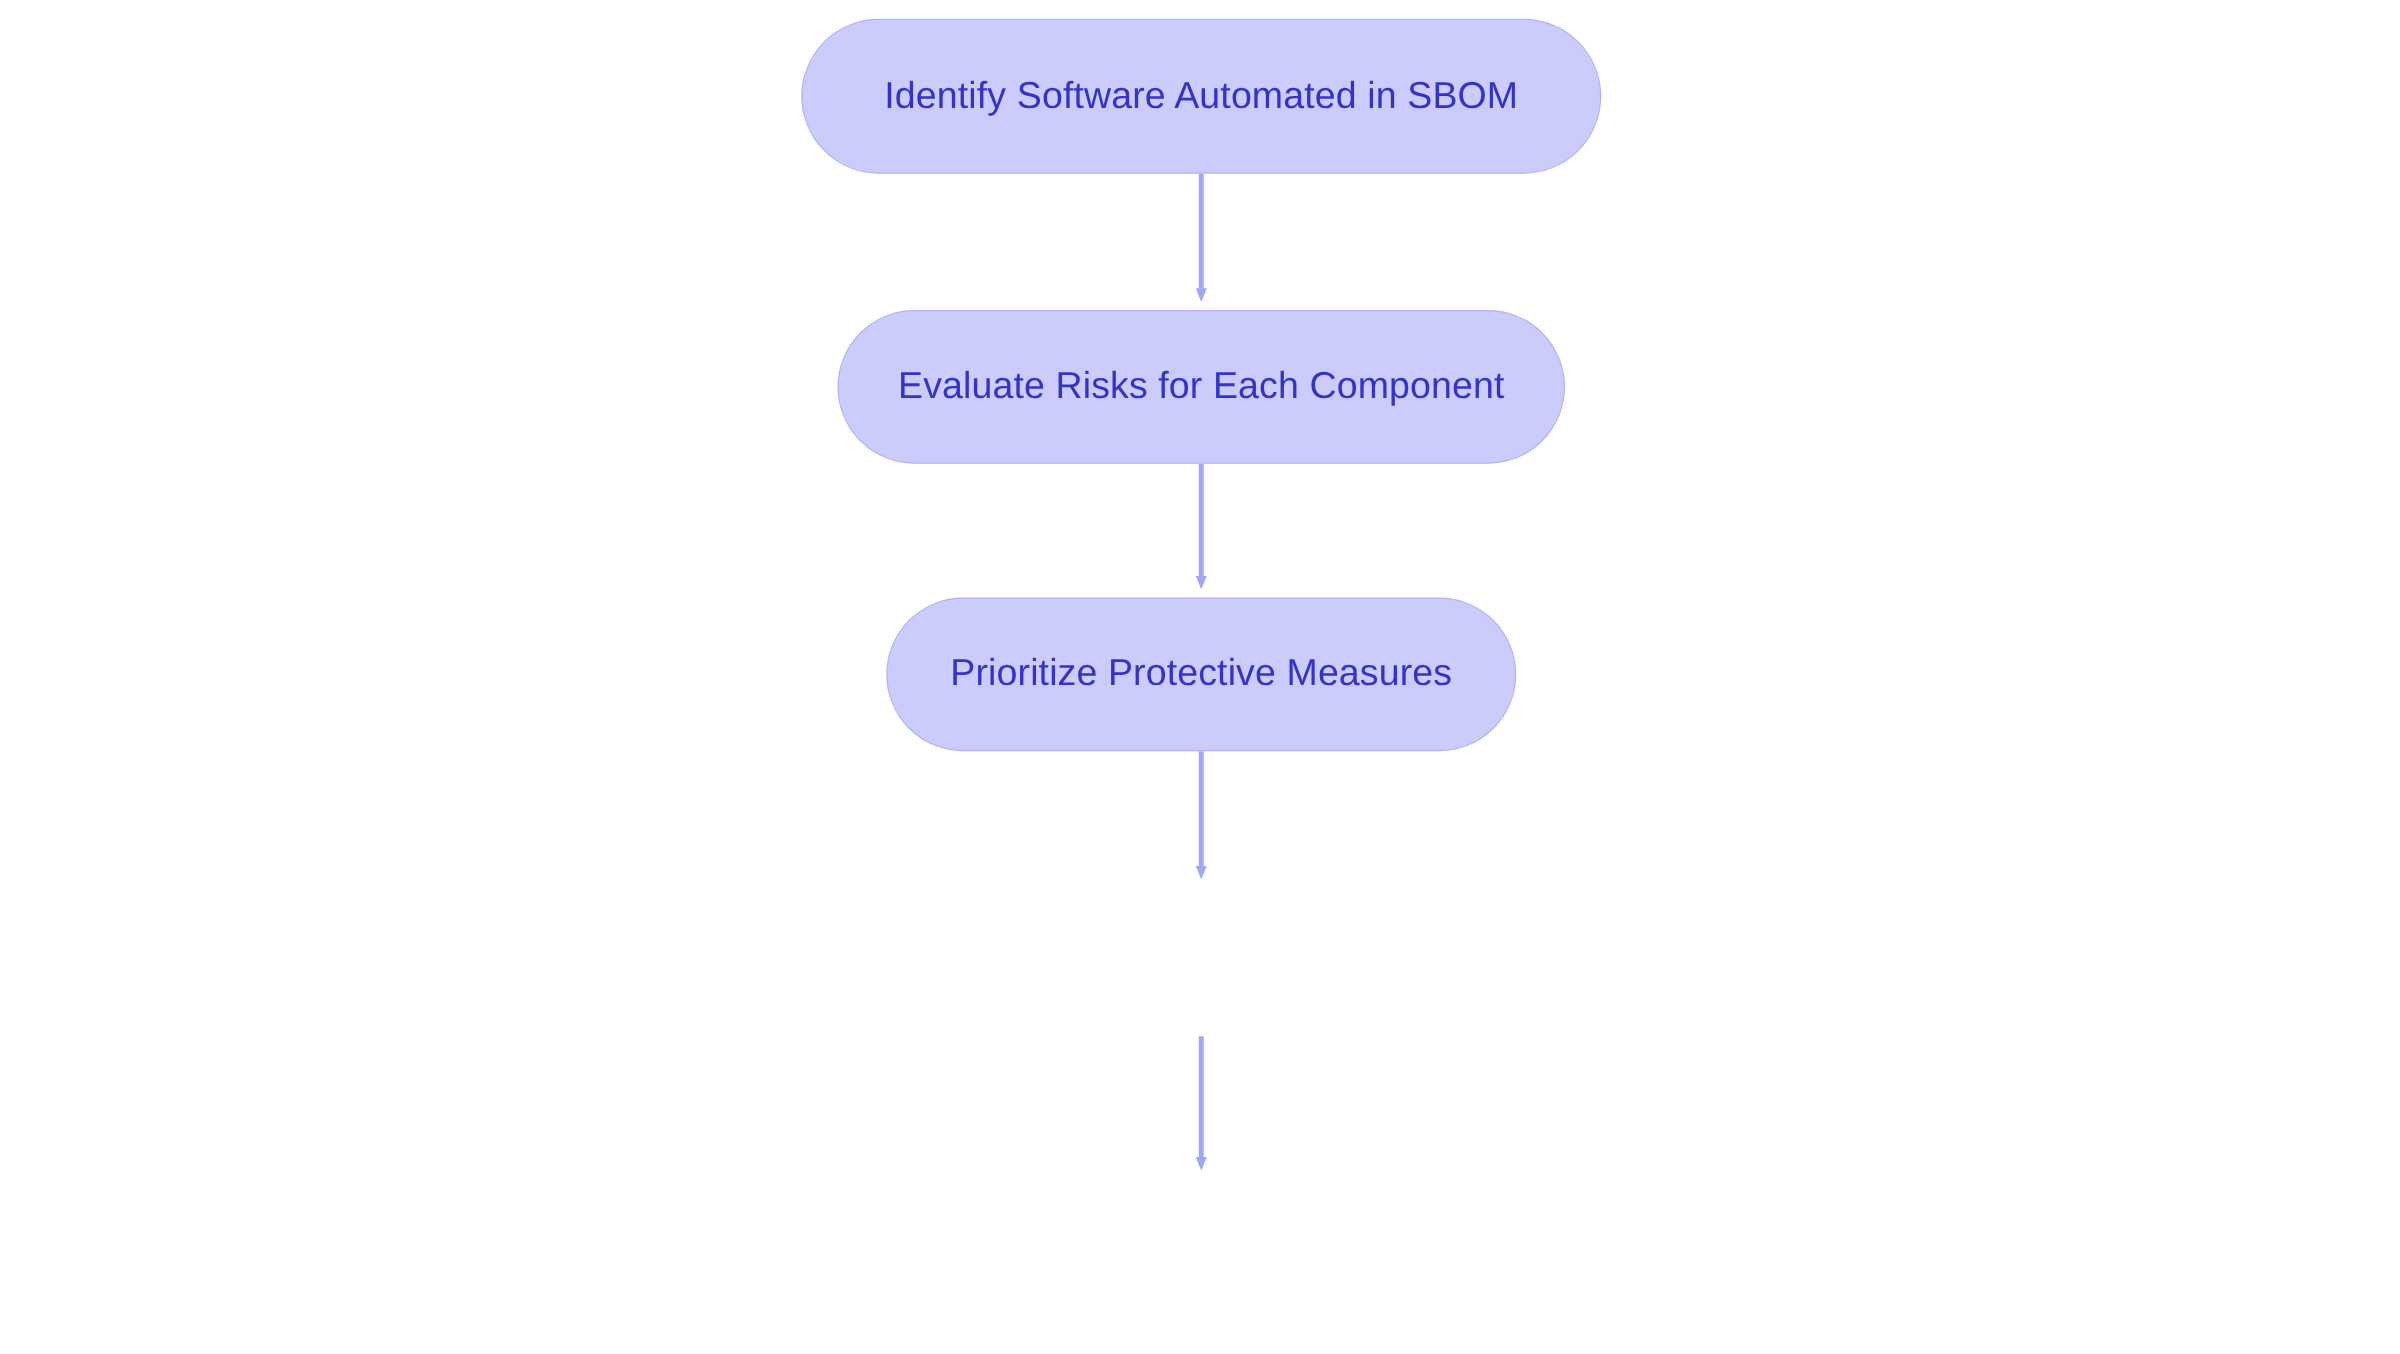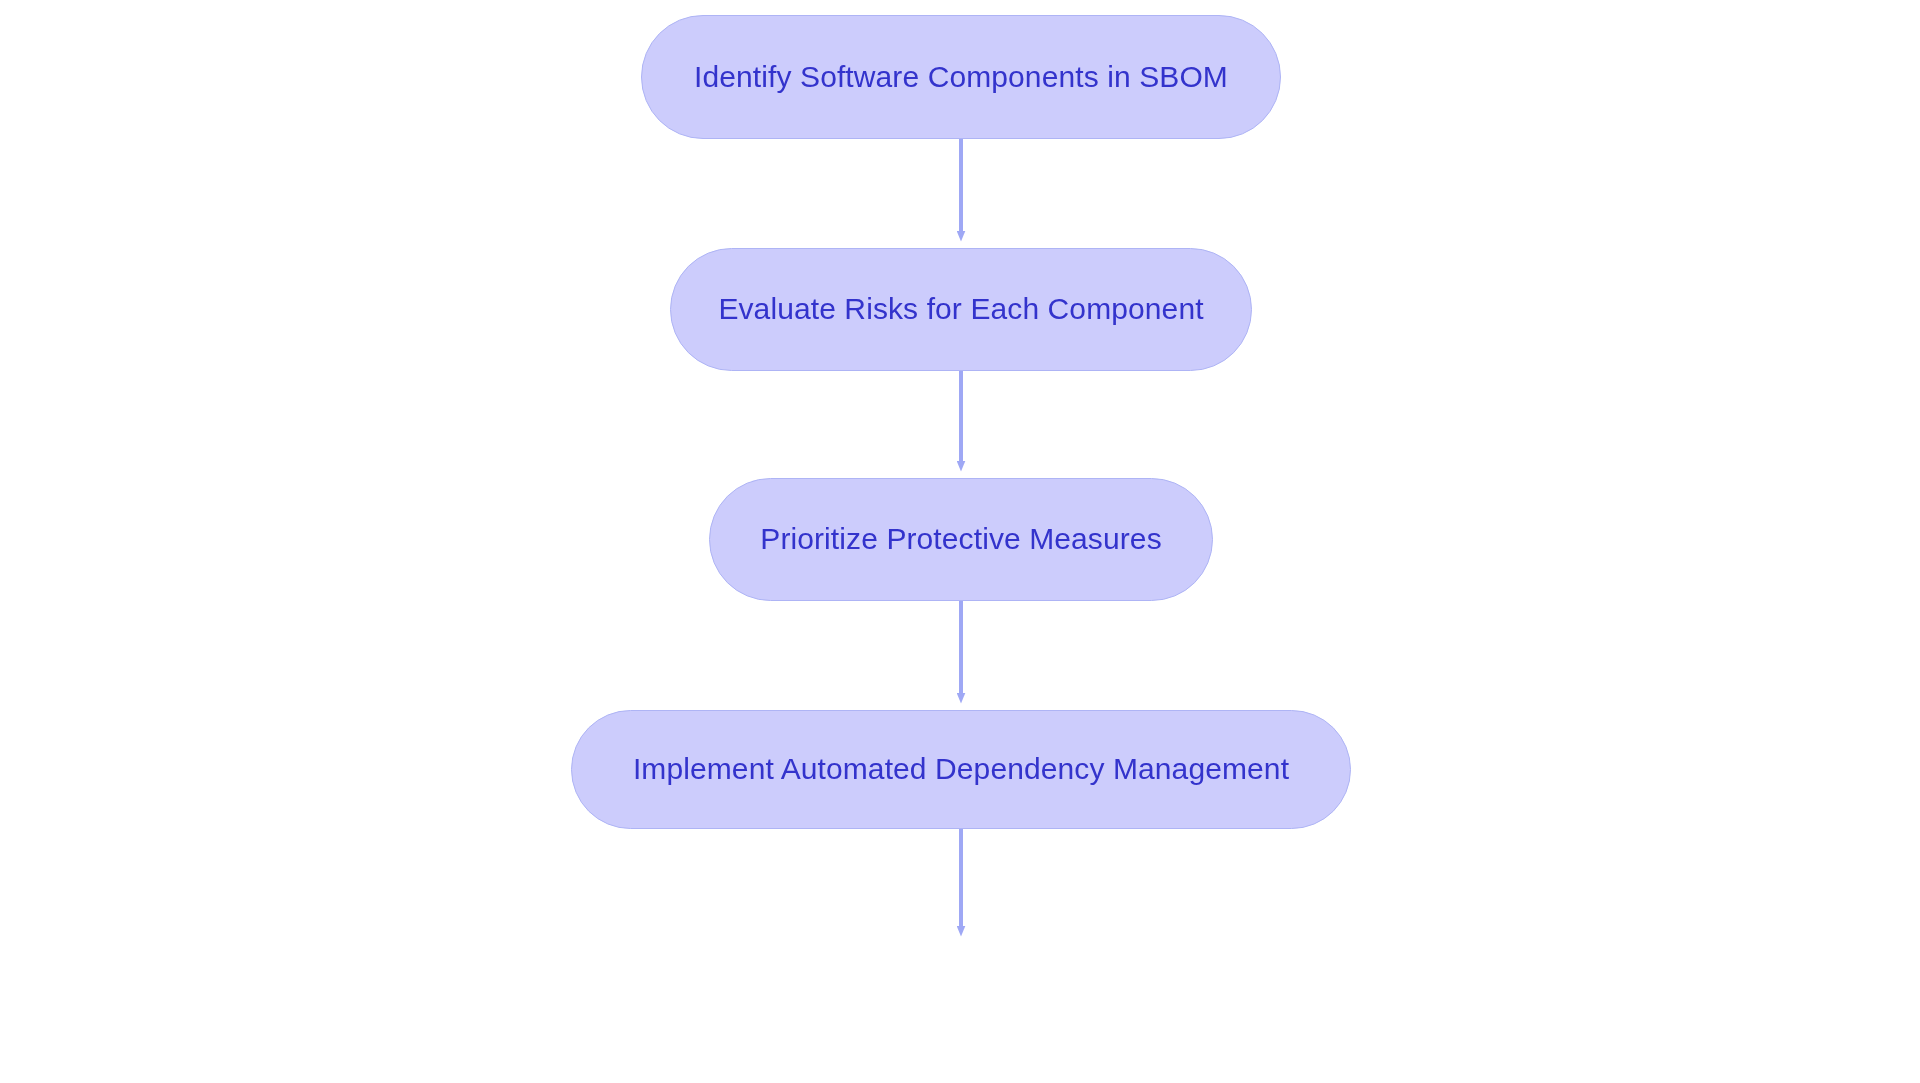--- a/index.html
+++ b/index.html
@@ -82,29 +82,26 @@
     </g>
     <g>
       <line x1="961" y1="601" x2="961" y2="693" stroke="#9fa8f5" stroke-width="4" marker-end="url(#arrowhead)"></line>
     </g>
     <g>
       <line x1="961" y1="829" x2="961" y2="926" stroke="#9fa8f5" stroke-width="4" marker-end="url(#arrowhead)"></line>
     </g>
   </svg>
 
   <div class="flow-node" id="node-1">
-    <span class="flow-node-label">Identify Software Components in SBOM</span>
+    <span class="flow-node-label">Identify Software Automated in SBOM</span>
   </div>
 
   <div class="flow-node" id="node-2">
     <span class="flow-node-label">Evaluate Risks for Each Component</span>
   </div>
 
   <div class="flow-node" id="node-3">
     <span class="flow-node-label">Prioritize Protective Measures</span>
   </div>
 
-  <div class="flow-node" id="node-4">
-    <span class="flow-node-label">Implement Automated Dependency Management</span>
-  </div>
 
 
 </div>
 
 </body></html>

